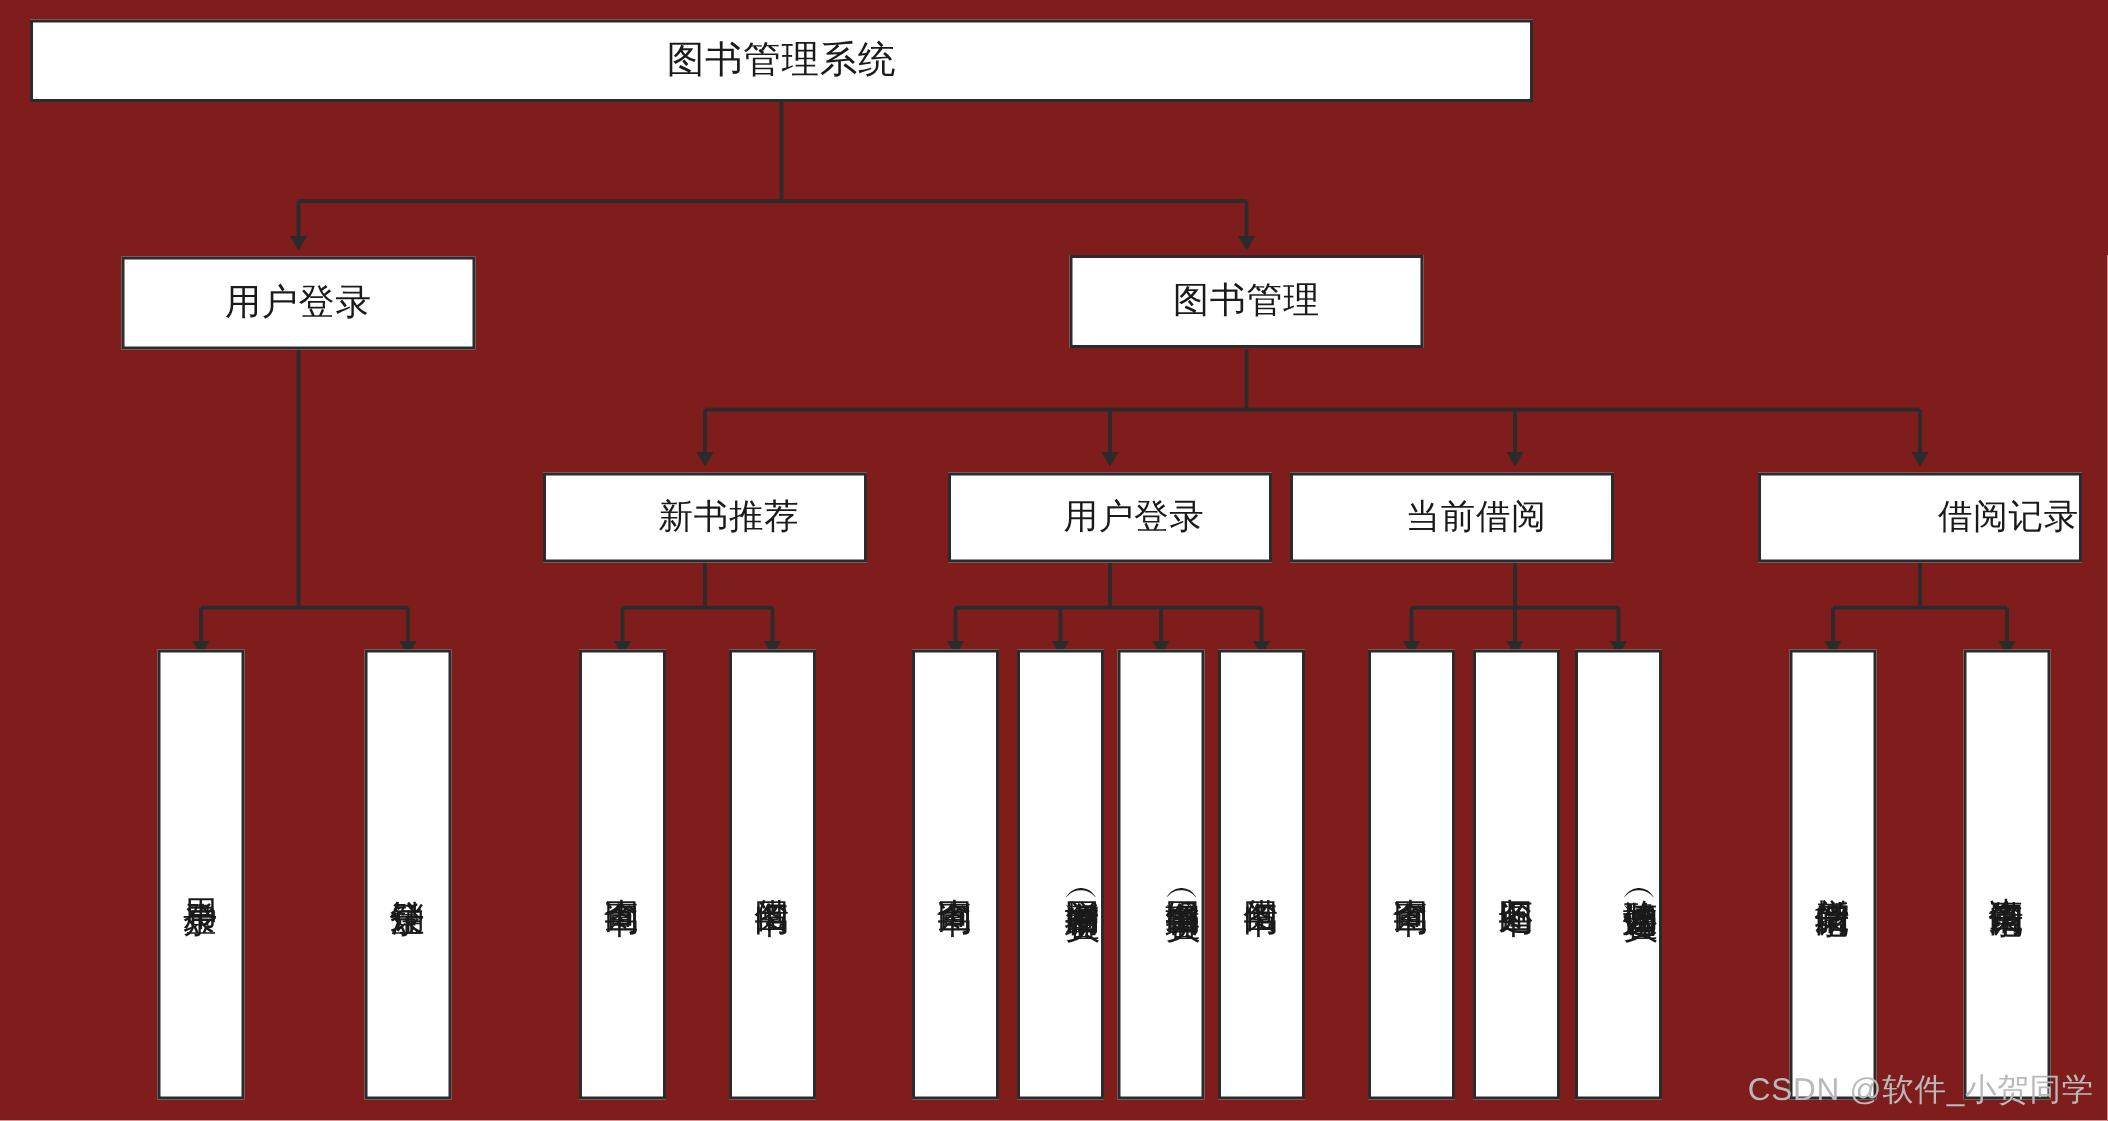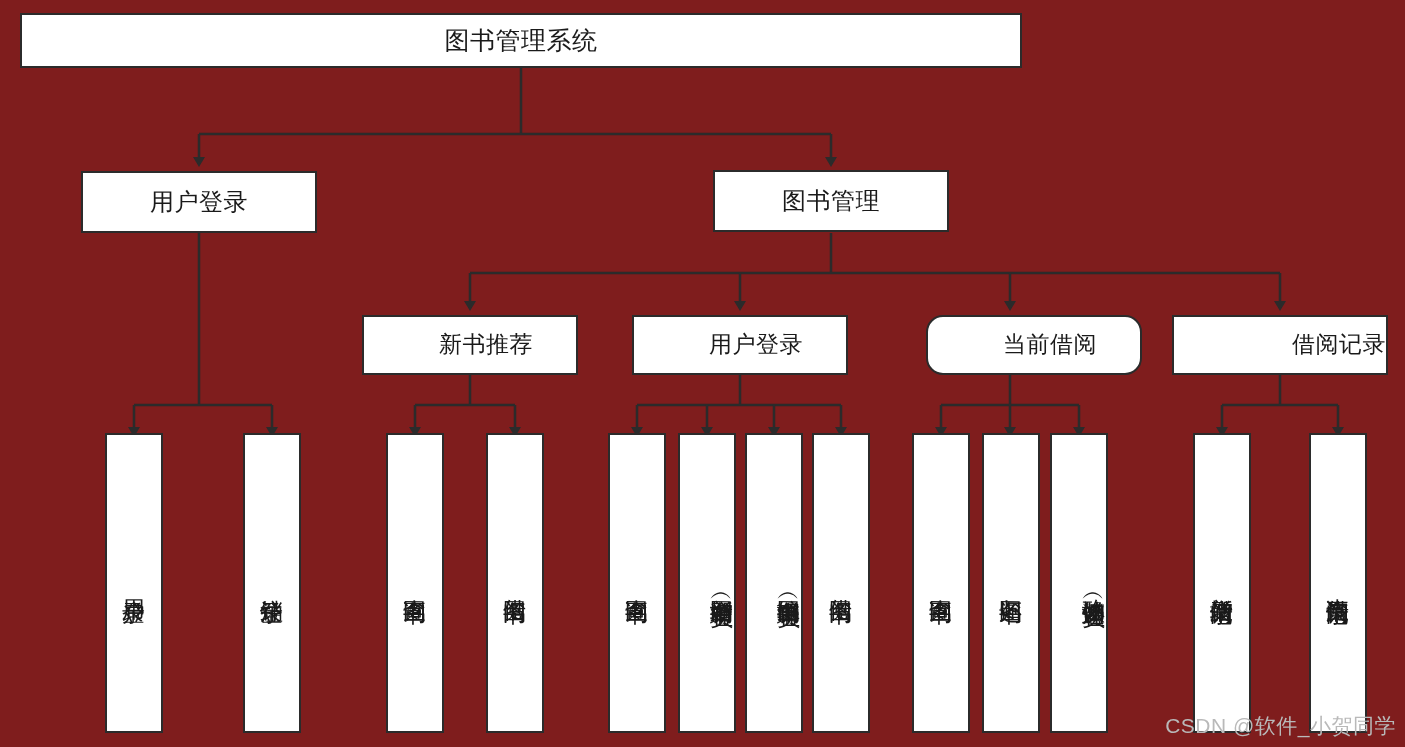--- a/index.html
+++ b/index.html
@@ -150,21 +150,21 @@
   <div class="node level-2" style="left:713px; top:170px; width:236px; height:62px;">
     <span class="node-label">图书管理</span>
   </div>
 
   <div class="node level-3" style="left:362px; top:315px; width:216px; height:60px;">
     <span class="node-label">新书推荐</span>
   </div>
   <div class="node level-3" style="left:632px; top:315px; width:216px; height:60px;">
     <span class="node-label">用户登录</span>
   </div>
-  <div class="node level-3" style="left:926px; top:315px; width:216px; height:60px;border-radius:17px;">
+  <div class="node level-3" style="left:860px; top:315px; width:216px; height:60px;">
     <span class="node-label">当前借阅</span>
   </div>
   <div class="node level-3" style="left:1172px; top:315px; width:216px; height:60px;justify-content:flex-end;">
     <span class="node-label">借阅记录</span>
   </div>
 
   <div class="node leaf mid-align" style="left:105px; top:433px; width:58px; height:300px;">
     <span class="node-label">用户登录</span>
   </div>
   <div class="node leaf mid-align" style="left:243px; top:433px; width:58px; height:300px;">

